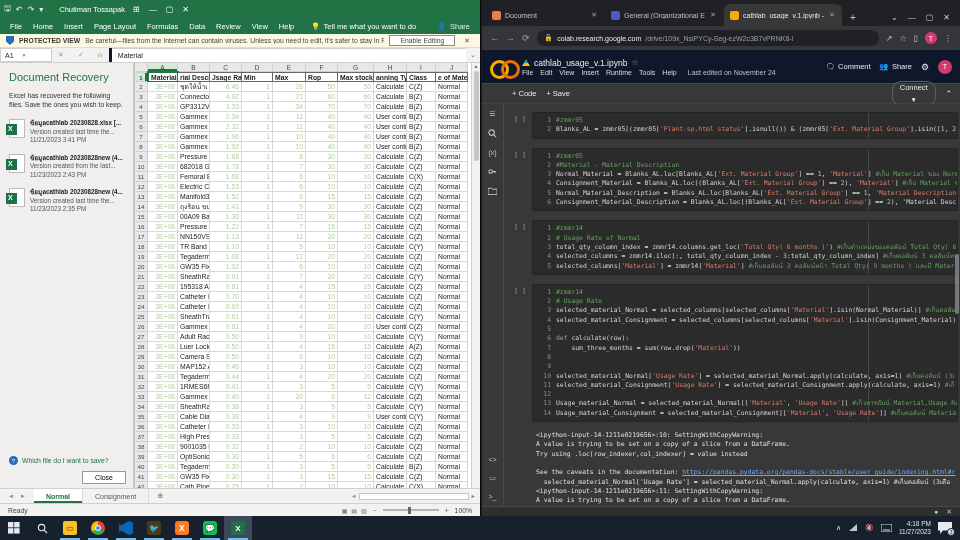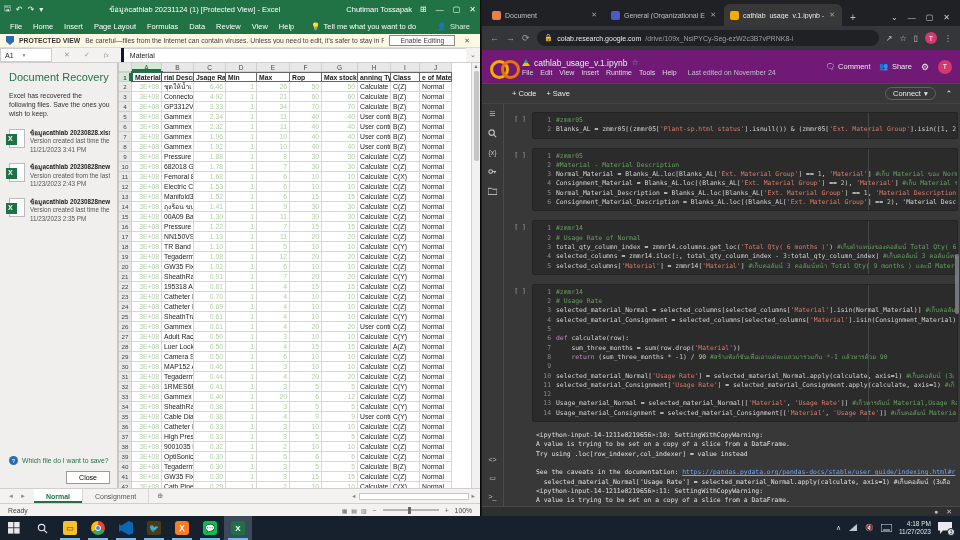--- a/index.html
+++ b/index.html
@@ -21,28 +21,28 @@
   .xl-tellme { display:flex; align-items:center; gap:3px; margin-left:6px; white-space:nowrap; }
   .xl-share { margin-left:auto; opacity:.85; display:flex; gap:3px; align-items:center; white-space:nowrap; }
   .xl-banner { height:14px; background:#fdf8e3; border-bottom:1px solid #e3ddc2; display:flex; align-items:center; font-size:6.8px; color:#444; padding:0 6px; gap:5px; flex:0 0 auto; }
   .pv-shield { width:8px; height:9px; background:#2b6cb8; clip-path:polygon(0 0,100% 0,100% 60%,50% 100%,0 60%); flex:0 0 auto; }
   .pv-label { font-weight:bold; color:#333; white-space:nowrap; }
   .pv-msg { white-space:nowrap; overflow:hidden; flex:1; }
   .pv-btn { border:1px solid #8a8a8a; background:#fff; padding:1px 10px; font-size:6.8px; white-space:nowrap; }
   .pv-x { padding:0 4px; color:#555; }
   .xl-formularow { height:15px; background:#f3f2f1; border-bottom:1px solid #d0cece; display:flex; align-items:stretch; font-size:7px; flex:0 0 auto; }
   .namebox { width:52px; background:#fff; border:1px solid #d0cece; display:flex; align-items:center; padding:0 4px; gap:8px; color:#222; }
-  .fx-btns { display:flex; align-items:center; gap:14px; padding:0 12px; color:#999; border-right:3px solid #0f172a; }
+  .fx-btns { display:flex; align-items:center; gap:14px; padding:0 6px; color:#999; border-right:3px solid #0f172a; }
   .fx-btns i { font-style:italic; font-family:"Liberation Serif",serif; }
   .formula-input { flex:1; background:#fff; border-top:1px solid #d0cece; display:flex; align-items:center; padding:0 6px; color:#222; }
   .formula-exp { width:14px; display:flex; align-items:center; justify-content:center; color:#666; }
 
   .xl-main { flex:1; display:flex; overflow:hidden; background:#e6e6e6; }
   
-  .docrec { width:119px; background:#f0efee; border-right:2px solid #c8c6c4; display:flex; flex-direction:column; padding:8px 7px 4px 9px; flex:0 0 auto; }
+  .docrec { width:135px; background:#f0efee; border-right:2px solid #c8c6c4; display:flex; flex-direction:column; padding:8px 7px 4px 9px; flex:0 0 auto; }
   .docrec-title { color:#217346; font-size:11px; margin-bottom:8px; }
   .docrec-sub { font-size:6.8px; color:#333; line-height:1.35; margin-bottom:10px; }
   .rec-file { display:flex; gap:5px; margin-bottom:9px; cursor:default; }
   .rec-ico { width:16px; height:19px; background:#fff; border:1px solid #bbb; position:relative; flex:0 0 auto; }
   .rec-ico::before { content:""; position:absolute; left:-4px; top:4px; width:11px; height:11px; background:#1e7145; }
   .rec-ico::after { content:"X"; position:absolute; left:-2px; top:5px; color:#fff; font-size:7px; font-weight:bold; }
   .rec-meta { font-size:6.3px; color:#555; line-height:1.35; overflow:hidden; }
   .rec-name { color:#222; font-weight:bold; white-space:nowrap; overflow:hidden; }
   .rec-desc,.rec-date { white-space:nowrap; overflow:hidden; }
   .docrec-bottom { margin-top:auto; font-size:6.8px; }
@@ -90,37 +90,37 @@
   .btab .tx { font-size:7px; color:#9aa0a6; padding:0 1px; }
   .newtab-btn { color:#bdc1c6; font-size:10px; padding:0 7px 3px 7px; }
   .br-winbtns { margin-left:auto; display:flex; gap:10px; color:#cfd2d6; font-size:8px; align-items:center; padding:0 6px 4px 0; }
   .urlbar { height:24px; background:#35363a; display:flex; align-items:center; gap:7px; padding:0 8px; flex:0 0 auto; }
   .nav-ico { color:#9aa0a6; font-size:9px; }
   .addr { flex:1; height:16px; background:#202124; border-radius:8px; display:flex; align-items:center; gap:4px; padding:0 8px; font-size:7px; color:#9aa0a6; overflow:hidden; white-space:nowrap; }
   .addr .domain { color:#e8eaed; }
   .url-actions { display:flex; gap:7px; align-items:center; color:#bdc1c6; font-size:8px; }
   .avatar { width:12px; height:12px; border-radius:50%; background:#d5386f; color:#fff; font-size:7px; display:flex; align-items:center; justify-content:center; }
 
-  .colab-header { height:34px; background:#701a75; border-bottom:1px solid #4a4a4a; display:flex; align-items:center; padding:0 8px; gap:6px; flex:0 0 auto; }
+  .colab-header { height:34px; background:#0f172a; border-bottom:1px solid #4a4a4a; display:flex; align-items:center; padding:0 8px; gap:6px; flex:0 0 auto; }
   .co-logo { width:26px; height:15px; position:relative; flex:0 0 auto; }
   .co-logo::before,.co-logo::after { content:""; position:absolute; top:1px; width:13px; height:13px; border:3.2px solid #f9ab00; border-radius:50%; }
   .co-logo::before { left:0; }
   .co-logo::after { left:11px; border-color:#e8710a; }
   .co-titleblock { display:flex; flex-direction:column; gap:1px; overflow:hidden; }
   .co-filerow { display:flex; align-items:center; gap:4px; font-size:8.5px; color:#e8eaed; }
   .drive-ico { width:8px; height:7px; background:conic-gradient(from 0deg,#1da361 0 33%,#fbbc04 0 66%,#4285f4 0); clip-path:polygon(50% 0,100% 100%,0 100%); }
   .co-star { color:#9aa0a6; font-size:8px; }
   .co-menus { display:flex; gap:7px; font-size:7px; color:#dadce0; align-items:center; }
   .co-lastedit { color:#bdc1c6; text-decoration:underline; margin-left:4px; white-space:nowrap; }
   .co-actions { margin-left:auto; display:flex; align-items:center; gap:9px; color:#e8eaed; font-size:7.5px; }
   .co-btn { display:flex; gap:3px; align-items:center; }
   .gear { font-size:9px; }
   .co-toolbar { height:20px; background:#383838; display:flex; align-items:center; padding:0 8px 0 30px; gap:10px; font-size:7.5px; color:#e8eaed; flex:0 0 auto; border-bottom:1px solid #424242; }
   .ct-right { margin-left:auto; display:flex; gap:10px; align-items:center; }
-  .connect { display:flex; gap:3px; align-items:center; padding:1px 7px; border:1px solid #5f6368; border-radius:9px; }
+  .connect { display:flex; gap:3px; align-items:center; padding:1px 7px; border:1px solid #5f6368; border-radius:9px;flex-direction:column; }
 
   .nb-body { flex:1; display:flex; overflow:hidden; background:#383838; position:relative; }
   .rail { width:22px; background:#383838; border-right:1px solid #4a4a4a; display:flex; flex-direction:column; align-items:center; padding:6px 0; gap:11px; color:#bdc1c6; flex:0 0 auto; }
   .rail .spacer { flex:1; }
   .rail svg { display:block; }
   .railtxt { font-size:7px; color:#bdc1c6; }
   .cells { flex:1; overflow:hidden; padding:8px 2px 0 4px; }
   .cell { display:flex; margin-bottom:9px; }
   .cell-gutter { width:24px; color:#9aa0a6; font-size:6.5px; font-family:"DejaVu Sans Mono",monospace; padding-top:3px; text-align:center; flex:0 0 auto; }
   .codeblock { flex:1; background:#2b2b2b; border:1px solid #242424; border-radius:2px; padding:3px 4px; overflow:hidden; position:relative; }
@@ -152,21 +152,20 @@
 <div class="stage">
 
   <div class="excel">
     <div class="xl-titlebar">
       <div class="xl-qat">
         <span>🖫</span>
         <span>↶</span>
         <span>↷</span>
         <span>▾</span>
       </div>
-      <div class="xl-title">ข้อมูลcathlab 20231124 (1)  [Protected View] - Excel</div>
       <div class="xl-user">Chutiman Tossapak</div>
       <div class="xl-winbtns">
         <span>⊞</span>
         <span>—</span>
         <span>▢</span>
         <span class="xl-close">✕</span>
       </div>
     </div>
 
     <div class="xl-ribbonrow">
@@ -1002,21 +1001,21 @@
           <div class="cell">
             <div class="cell-gutter">[ ]</div>
             <div class="codeblock">
               <div class="cline"><span class="ln">1</span><span><span class="com">#zmmr14</span></span></div>
               <div class="cline"><span class="ln">2</span><span><span class="com"># Usage Rate</span></span></div>
               <div class="cline"><span class="ln">3</span><span>selected_material_Normal = selected_columns[selected_columns[<span class="str">'Material'</span>].isin(Normal_Material)] <span class="com">#เก็บคอลัม</span></span></div>
               <div class="cline"><span class="ln">4</span><span>selected_material_Consignment = selected_columns[selected_columns[<span class="str">'Material'</span>].isin(Consignment_Material)]</span></div>
               <div class="cline"><span class="ln">5</span><span> </span></div>
               <div class="cline"><span class="ln">6</span><span><span class="kw">def</span> calculate(row):</span></div>
               <div class="cline"><span class="ln">7</span><span>    sum_three_months = sum(row.drop(<span class="str">'Material'</span>))</span></div>
-              <div class="cline"><span class="ln">8</span><span>    <span class="kw">return</span> (sum_three_months * -<span class="num">1</span>) / <span class="num">90</span> <span class="com">#สร้างฟังก์ชันเพื่อเอาแต่ละแถวมารวมกัน *-1 แล้วหารด้วย 90</span></span></div>
+              <div class="cline"><span class="ln">8</span></div>
               <div class="cline"><span class="ln">9</span><span> </span></div>
               <div class="cline"><span class="ln">10</span><span>selected_material_Normal[<span class="str">'Usage Rate'</span>] = selected_material_Normal.apply(calculate, axis=<span class="num">1</span>) <span class="com">#เก็บคอลัมน์ (3เ</span></span></div>
               <div class="cline"><span class="ln">11</span><span>selected_material_Consignment[<span class="str">'Usage Rate'</span>] = selected_material_Consignment.apply(calculate, axis=<span class="num">1</span>) <span class="com">#เก็</span></span></div>
               <div class="cline"><span class="ln">12</span><span> </span></div>
               <div class="cline"><span class="ln">13</span><span>Usage_material_Normal = selected_material_Normal[[<span class="str">'Material'</span>, <span class="str">'Usage Rate'</span>]] <span class="com">#เก็วหารดัมน์ Material,Usage Ra</span></span></div>
               <div class="cline"><span class="ln">14</span><span>Usage_material_Consignment = selected_material_Consignment[[<span class="str">'Material'</span>, <span class="str">'Usage Rate'</span>]] <span class="com">#เก็บคอลัมน์ Materia</span></span></div>
             </div>
           </div>
           <div class="outblock"><div>&lt;ipython-input-14-1211e0219656&gt;:10: SettingWithCopyWarning:</div><div>A value is trying to be set on a copy of a slice from a DataFrame.</div><div>Try using .loc[row_indexer,col_indexer] = value instead</div><div>&nbsp;</div><div>See the caveats in the documentation: <a>https://pandas.pydata.org/pandas-docs/stable/user_guide/indexing.html#r</a></div><div>  selected_material_Normal['Usage Rate'] = selected_material_Normal.apply(calculate, axis=1) #เก็บคอลัมน์ (3เดือ</div><div>&lt;ipython-input-14-1211e0219656&gt;:11: SettingWithCopyWarning:</div><div>A value is trying to be set on a copy of a slice from a DataFrame.</div><div>Try using .loc[row_indexer,col_indexer] = value instead</div></div>
         </div>

